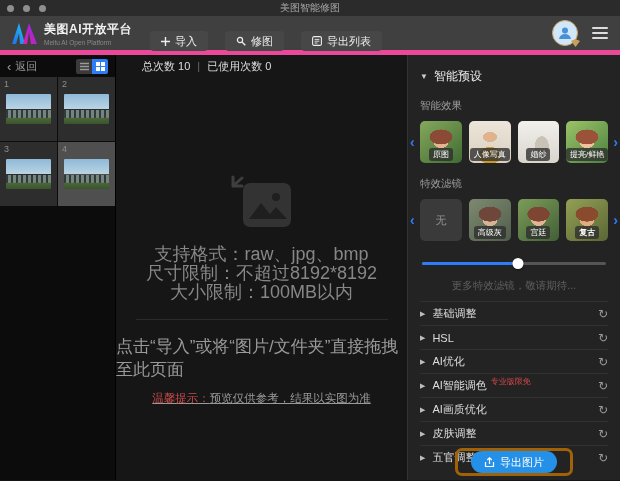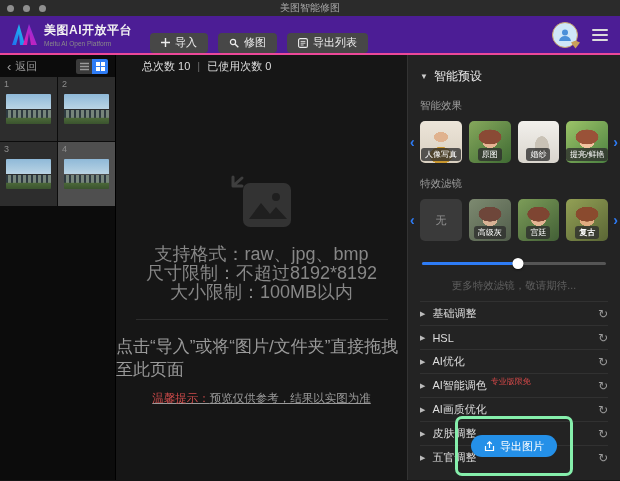--- a/index.html
+++ b/index.html
@@ -7,25 +7,25 @@
     font-family:"Liberation Sans","DejaVu Sans",sans-serif; }
   .window { width:620px; height:481px; background:#151515; position:relative; }
 
   
   .titlebar { height:16px; background:#2b2b2b; display:flex; align-items:center; position:relative; }
   .dots { display:flex; gap:9px; margin-left:7px; }
   .dot { width:7px; height:7px; border-radius:50%; background:#8f8f8f; }
   .win-title { position:absolute; left:0; right:0; text-align:center; color:#a8a8a8; font-size:10px;border-radius:6px; }
 
   
-  .toolbar { height:39px; background:#4c1d95; display:flex; align-items:center; padding:0 12px; border-bottom:2px solid #ec4899; }
+  .toolbar { height:39px; background:#404040; display:flex; align-items:center; padding:0 12px; border-bottom:5px solid #ec4899; }
   .brand { display:flex; align-items:center; gap:7px; }
   .brand-text .name { color:#f2f2f2; font-size:12px; font-weight:bold; letter-spacing:.5px; }
   .brand-text .sub { color:#8a8a8a; font-size:6.5px; margin-top:1px; }
-  .tb-buttons { display:flex; gap:10px; margin-left:18px;margin-top:16px; }
+  .tb-buttons { display:flex; gap:17px; margin-left:18px;margin-top:16px; }
   .tb-btn { background:#474747; border:none; border-radius:4px; color:#ededed; font-size:11px;
     height:20px; padding:0 11px; display:flex; align-items:center; gap:5px; cursor:pointer; }
   .tb-btn svg { display:block; }
   .tb-right { margin-left:auto; display:flex; align-items:center; gap:14px; }
   .avatar { width:26px; height:26px; border-radius:50%; border:1.5px solid #c9a36b; background:#cfe7f8;
     position:relative; display:flex; align-items:center; justify-content:center; }
   .avatar-badge { position:absolute; right:-3px; bottom:-2px; width:9px; height:8px; background:#c9a05a;
     clip-path:polygon(0 25%,50% 0,100% 25%,50% 100%); }
   .hamburger { display:flex; flex-direction:column; gap:3px; cursor:pointer; }
   .hamburger span { display:block; width:16px; height:2px; background:#dcdcdc; border-radius:1px; }
@@ -111,21 +111,21 @@
   .more-note { margin-top:10px; text-align:center; color:#5f5f5f; font-size:10.5px; }
 
   .sections { margin-top:8px; }
   .section-row { height:24px; border-top:1px solid #313131; display:flex; align-items:center; cursor:pointer; }
   .section-row .tri { font-size:7px; color:#bbbbbb; margin-right:7px; }
   .section-row .lbl { font-size:11px; color:#dddddd; }
   .section-row .badge { font-size:8px; color:#d24848; margin-left:4px; position:relative; top:-4px; }
   .section-row .reset { margin-left:auto; color:#9a9a9a; font-size:12px; line-height:1; cursor:pointer; }
 
   .export-wrap { position:absolute; left:0; right:0; bottom:4px; display:flex; justify-content:center; }
-  .export-highlight { border:3px solid #86efac; border-radius:7px; padding:16px 13px; }
+  .export-highlight { border:3px solid #a16207; border-radius:7px; padding:0 13px; }
   .export-btn { background:#2490e8; border:none; border-radius:12px; color:#fff; font-size:11px;
     height:22px; padding:0 13px; display:flex; align-items:center; gap:5px; cursor:pointer; }
 </style>
 </head>
 <body>
 
 <div class="window">
 
   <div class="titlebar">
     <div class="dots">
@@ -269,25 +269,25 @@
 
     <div class="panel">
       <div class="panel-header">
         <span class="tri">▼</span>
         <span>智能预设</span>
       </div>
 
       <div class="sub-label">智能效果</div>
       <div class="tile-row">
         <span class="row-chev prev">‹</span>
+        <div class="tile fx-green">
+          <span class="tile-label">原图</span>
+        </div>
         <div class="tile fx-yellow">
           <span class="tile-label">人像写真</span>
-        </div>
-        <div class="tile fx-green">
-          <span class="tile-label">原图</span>
         </div>
         <div class="tile fx-bridal">
           <span class="tile-label">婚纱</span>
         </div>
         <div class="tile fx-bright">
           <span class="tile-label">提亮/鲜艳</span>
         </div>
         <span class="row-chev next">›</span>
       </div>
 

